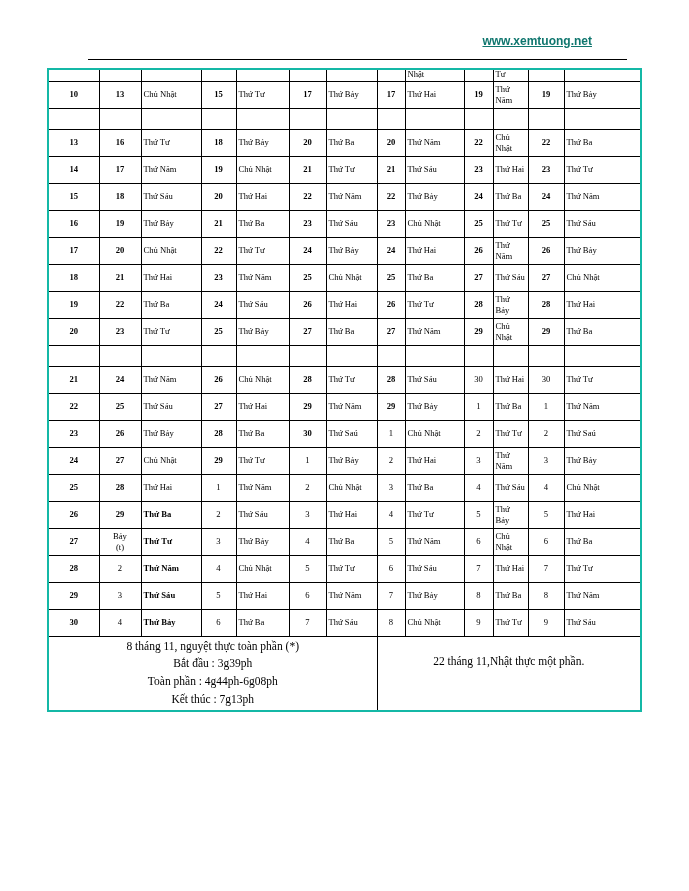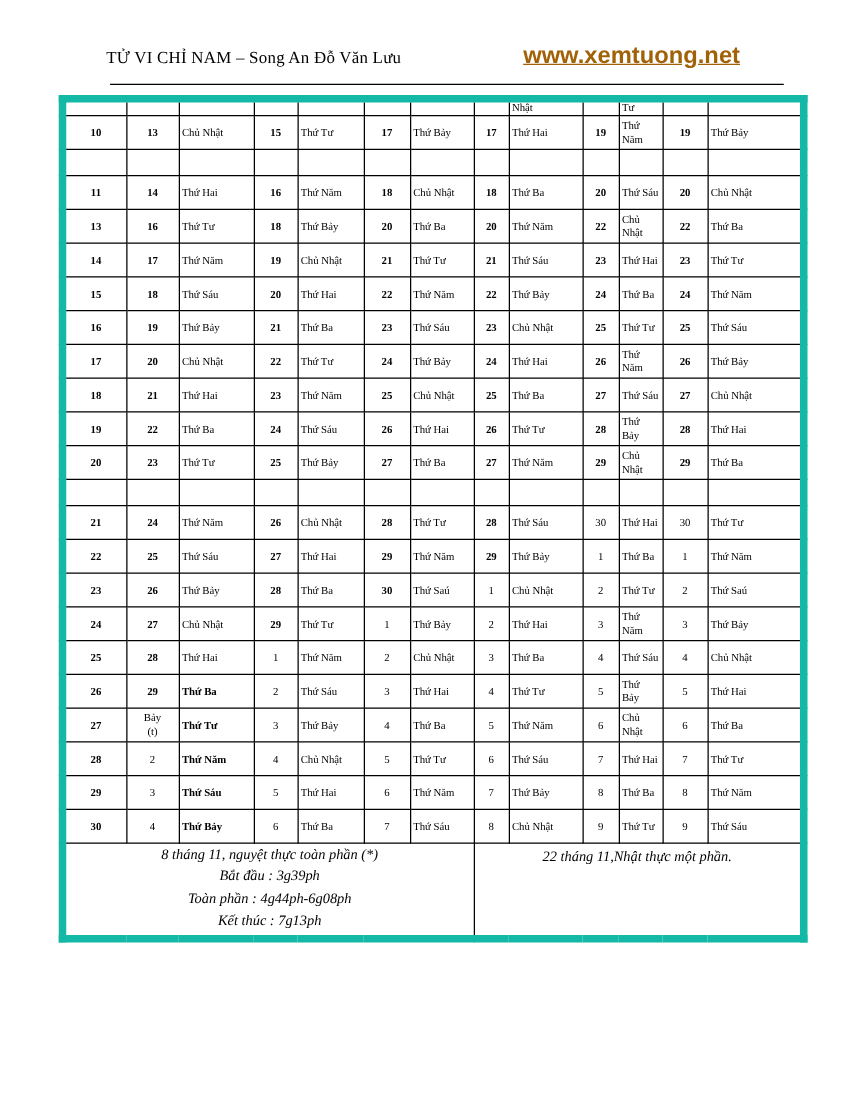--- a/index.html
+++ b/index.html
@@ -12,58 +12,57 @@
   .header{
     display:flex;align-items:baseline;
     padding:34px 97px 0 85px;
   }
   .page-title{
     font-size:13.5px;letter-spacing:.2px;white-space:nowrap;
   }
   .website-link{
     margin-left:auto;
     font-family:"Liberation Sans","DejaVu Sans",sans-serif;
-    font-weight:bold;font-size:19px;
-    color:#a16207;text-decoration:underline;white-space:nowrap;
+    font-weight:bold;font-size:12px;
+    color:#0f766e;text-decoration:underline;white-space:nowrap;
   }
   .header-rule{
     margin:11px 0 0 88px;width:539px;height:0;
     border:none;border-top:1.6px solid #000;
   }
   table.cal{
     margin:8px 0 0 47px;width:593px;
     border-collapse:collapse;table-layout:fixed;
-    border:6px solid #14b8a6;
+    border:2px solid #14b8a6;
   }
   table.cal td{
     border:1.5px solid #000;
     font-size:8.6px;line-height:1.18;
     padding:1px 2px;vertical-align:middle;
     overflow:hidden;white-space:pre-line;
   }
   td.num{text-align:center;}
   td.day{text-align:left;padding-left:6px;}
   td.b{font-weight:bold;font-size:9px;}
   td.lg{font-size:11px;}
   tr.partial{height:12px;}
   tr.partial td{vertical-align:top;padding-top:0;line-height:1;}
   tr.data{height:27px;}
   tr.empty{height:21px;}
-  tr.footer{height:72px;font-style:italic;}
+  tr.footer{height:72px;}
   tr.footer td{
     font-size:11.5px;line-height:1.55;text-align:center;
     vertical-align:middle;white-space:pre-line;
   }
-  tr.footer td.f-right{vertical-align:top;padding-top:3px;}
+  tr.footer td.f-right{vertical-align:top;padding-top:16px;}
 </style>
 </head>
 <body>
 
 <div class="header">
-  <span class="page-title">TỬ VI CHỈ NAM – Song An Đỗ Văn Lưu</span>
   <span class="website-link">www.xemtuong.net</span>
 </div>
 <hr class="header-rule">
 
 <table class="cal">
   <colgroup>
       <col style="width: 51px;">
       <col style="width: 42px;">
       <col style="width: 60px;">
       <col style="width: 35px;">
@@ -117,35 +116,20 @@
         <td class="num"></td>
         <td class="day"></td>
         <td class="num"></td>
         <td class="day"></td>
         <td class="num"></td>
         <td class="day"></td>
         <td class="num"></td>
         <td class="day"></td>
       </tr>
       <tr class="data">
-        <td class="num b">11</td>
-        <td class="num b">14</td>
-        <td class="day">Thứ Hai</td>
-        <td class="num b">16</td>
-        <td class="day">Thứ Năm</td>
-        <td class="num b">18</td>
-        <td class="day">Chủ Nhật</td>
-        <td class="num b">18</td>
-        <td class="day">Thứ Ba</td>
-        <td class="num b">20</td>
-        <td class="day lg">Thứ Sáu</td>
-        <td class="num b">20</td>
-        <td class="day">Chủ Nhật</td>
-      </tr>
-      <tr class="data">
         <td class="num b">13</td>
         <td class="num b">16</td>
         <td class="day">Thứ Tư</td>
         <td class="num b">18</td>
         <td class="day">Thứ Bảy</td>
         <td class="num b">20</td>
         <td class="day">Thứ Ba</td>
         <td class="num b">20</td>
         <td class="day">Thứ Năm</td>
         <td class="num b">22</td>

